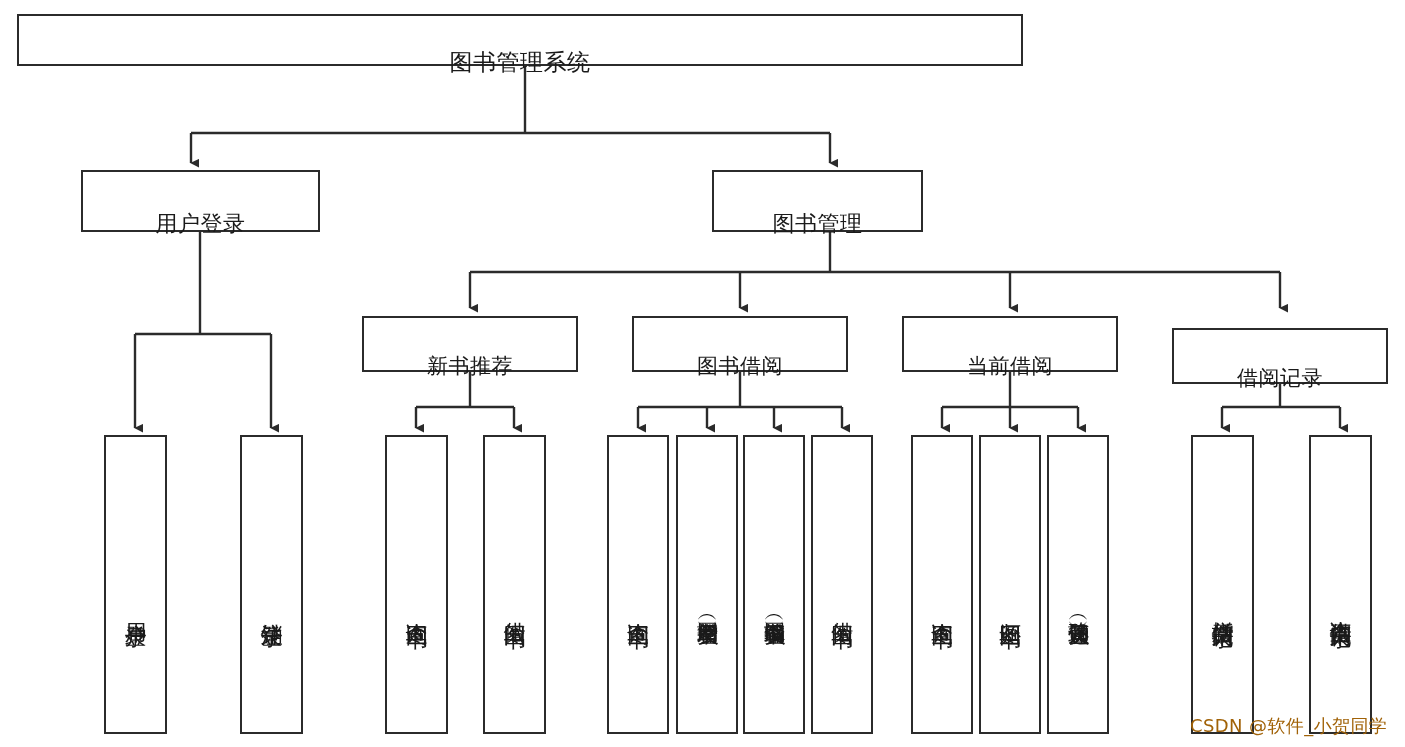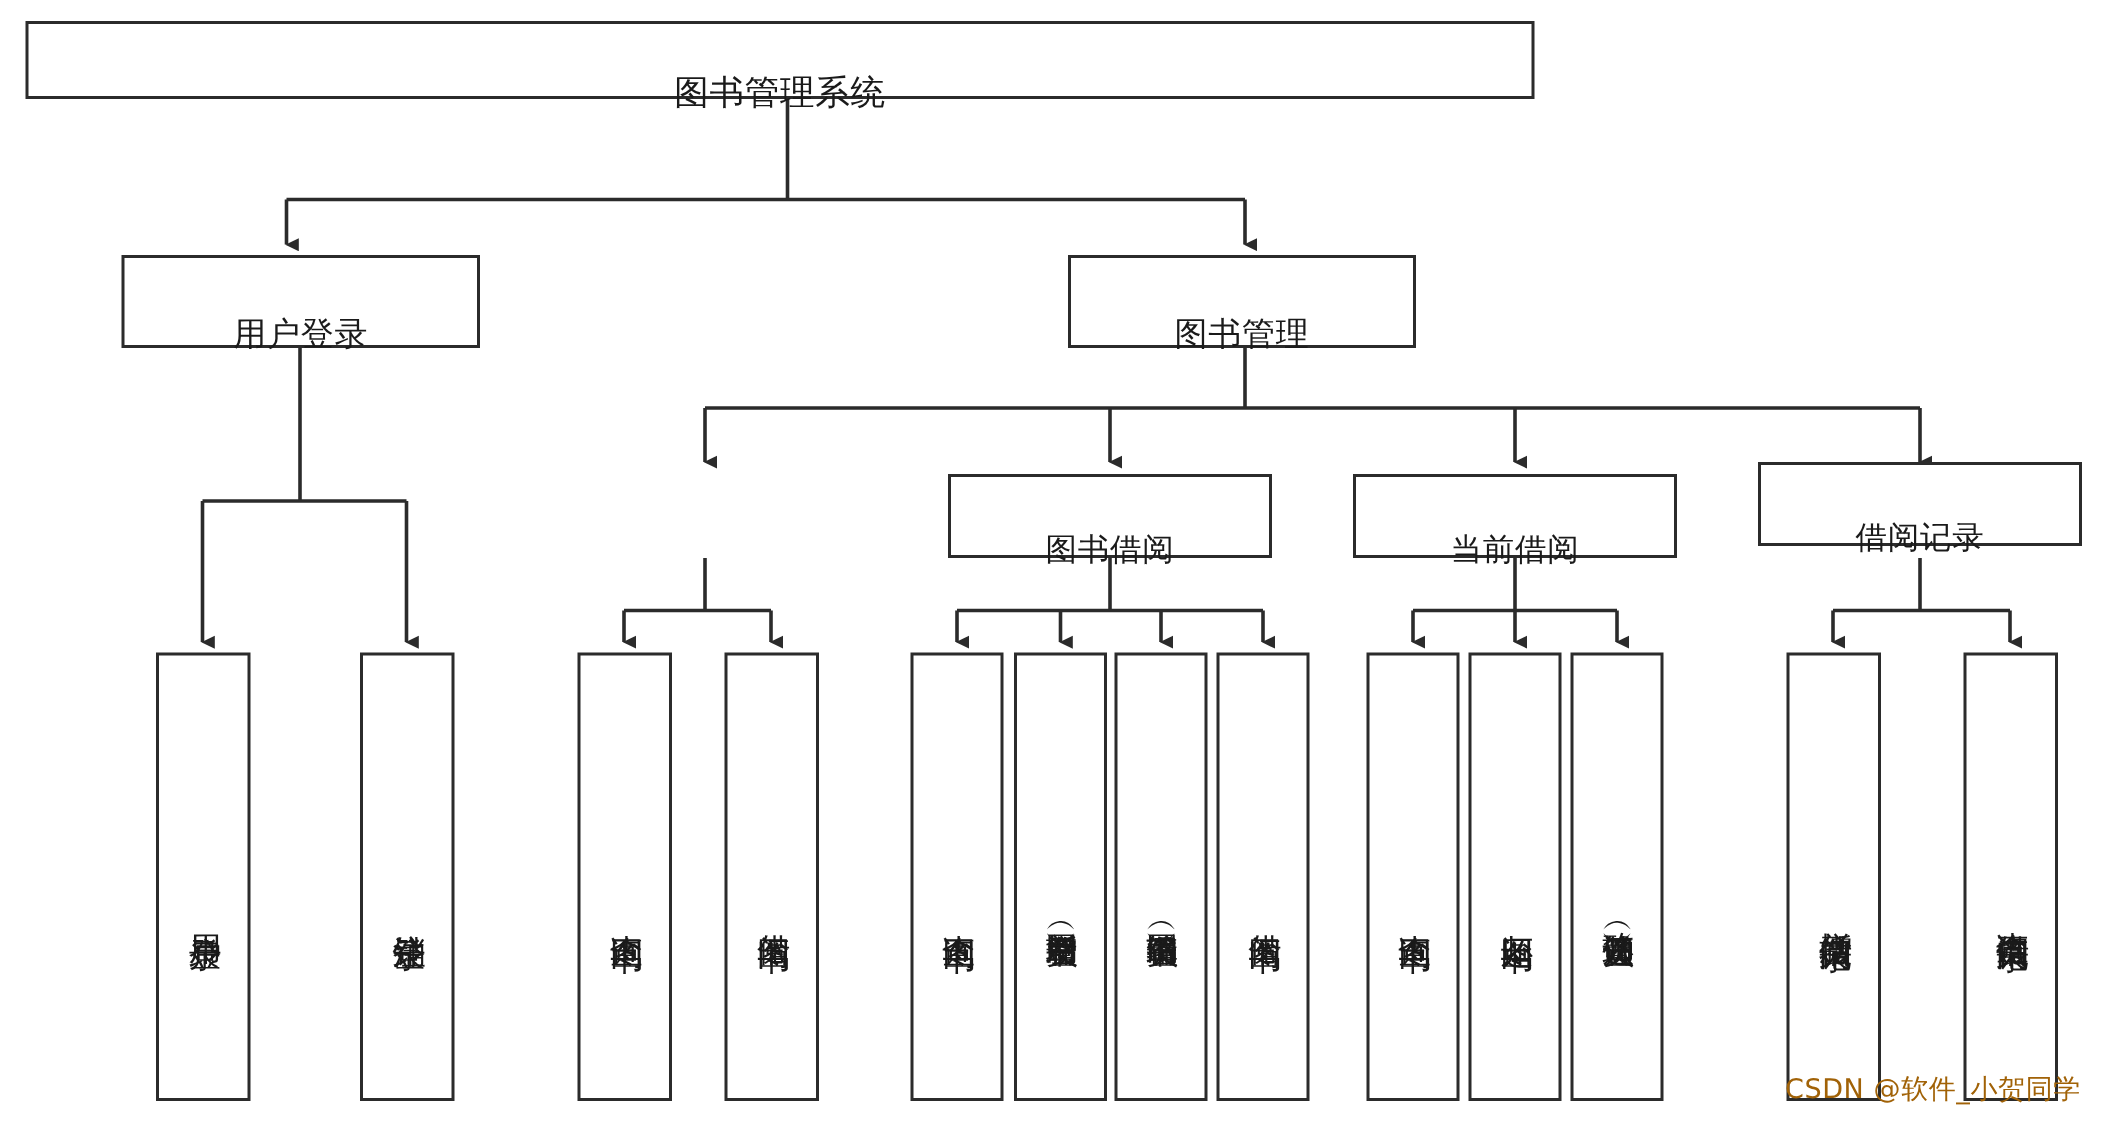--- a/index.html
+++ b/index.html
@@ -133,31 +133,34 @@
     </g>
   </svg>
 
   <div class="node node-root" style="left:17px; top:14px; width:1006px; height:52px;">
     <span class="node-label">图书管理系统</span>
   </div>
 
   <div class="node node-l2" style="left:81px; top:170px; width:239px; height:62px;">
     <span class="node-label">用户登录</span>
   </div>
-  <div class="node node-l2" style="left:712px; top:170px; width:232px; height:62px;">
+  <div class="node node-l2" style="left:712px; top:170px; width:211px; height:62px;">
     <span class="node-label">图书管理</span>
   </div>
 
+  <div class="node node-l3" style="left:362px; top:316px; width:216px; height:56px;">
+    <span class="node-label">新书推荐</span>
+  </div>
   <div class="node node-l3" style="left:902px; top:316px; width:216px; height:56px;">
     <span class="node-label">当前借阅</span>
   </div>
   <div class="node node-l3" style="left:632px; top:316px; width:216px; height:56px;">
     <span class="node-label">图书借阅</span>
   </div>
-  <div class="node node-l3" style="left:1172px; top:308px; width:216px; height:56px;">
+  <div class="node node-l3" style="left:1172px; top:328px; width:216px; height:56px;">
     <span class="node-label">借阅记录</span>
   </div>
 
   <div class="node node-leaf" style="left:104px; top:435px; width:63px; height:299px;">
     <span class="node-label">用户登录</span>
   </div>
   <div class="node node-leaf" style="left:240px; top:435px; width:63px; height:299px;">
     <span class="node-label">注销登录</span>
   </div>
 

